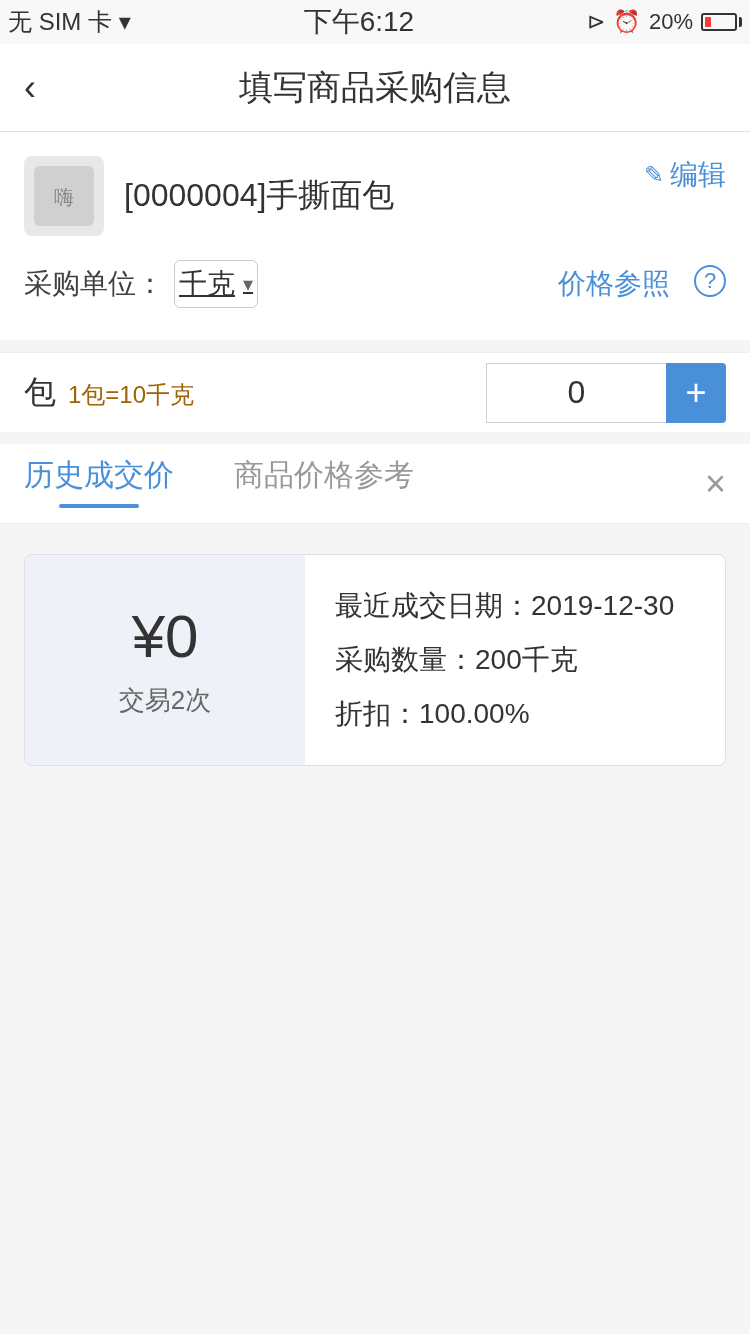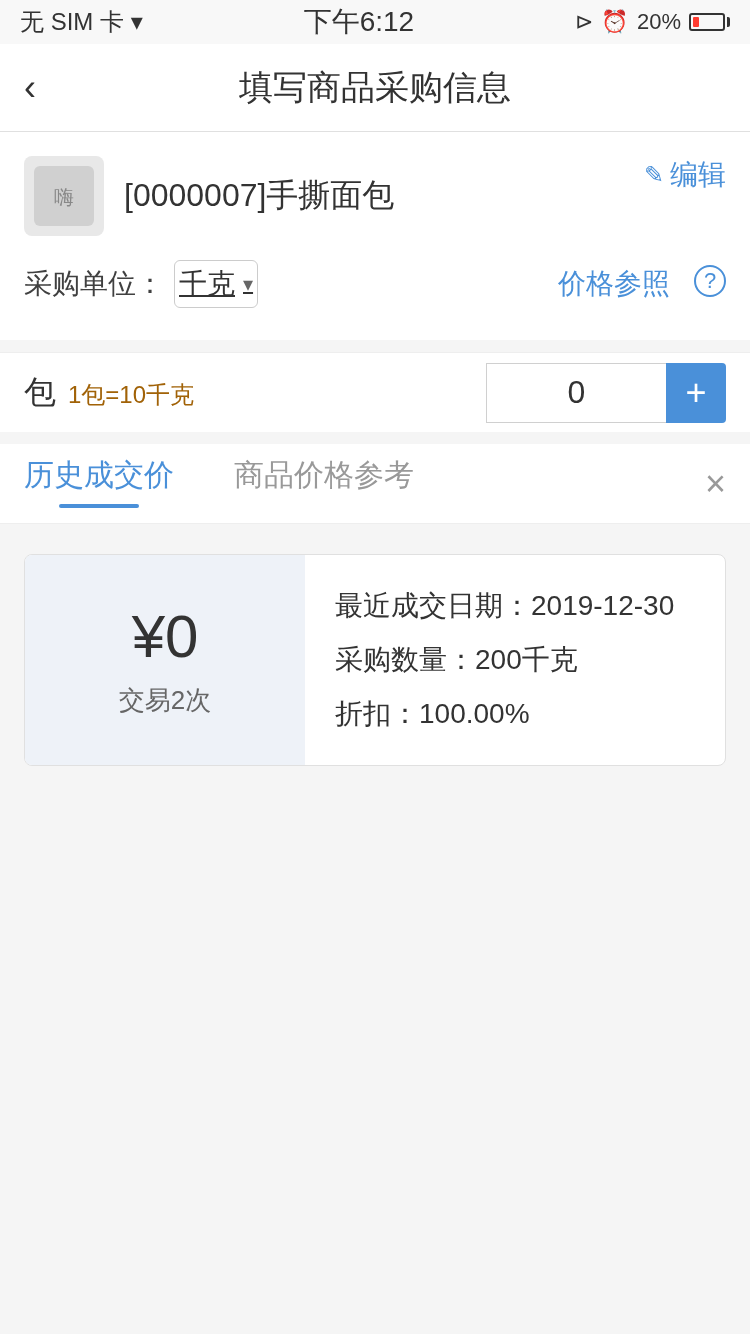--- a/index.html
+++ b/index.html
@@ -13,21 +13,21 @@
     }
 
     
     .status-bar {
       width: 750px;
       height: 44px;
       background: #f8f8f8;
       display: flex;
       align-items: center;
       justify-content: space-between;
-      padding: 0 20px;
+      padding: 0 8px;
       font-size: 26px;
     }
     .status-left {
       display: flex;
       align-items: center;
       gap: 8px;
       font-size: 24px;
       color: #333;
     }
     .status-center {
@@ -365,21 +365,21 @@
 
 <div class="product-card">
   <div class="product-header">
     <div class="product-left">
       <div class="product-icon">
         <svg width="60" height="60" viewBox="0 0 60 60">
           <rect width="60" height="60" fill="#d0d0d0" rx="6"></rect>
           <text x="50%" y="55%" dominant-baseline="middle" text-anchor="middle" fill="#888" font-size="20" font-family="PingFang SC">嗨</text>
         </svg>
       </div>
-      <span class="product-name">[0000007]手撕面包</span>
+      <span class="product-name">[0000004]手撕面包</span>
     </div>
     <div class="edit-btn">
       <span class="edit-icon">✎</span>
       <span>编辑</span>
     </div>
   </div>
   <div class="product-unit-row">
     <div style="display:flex;align-items:center;">
       <span class="unit-label">采购单位：</span>
       <div class="unit-select">

